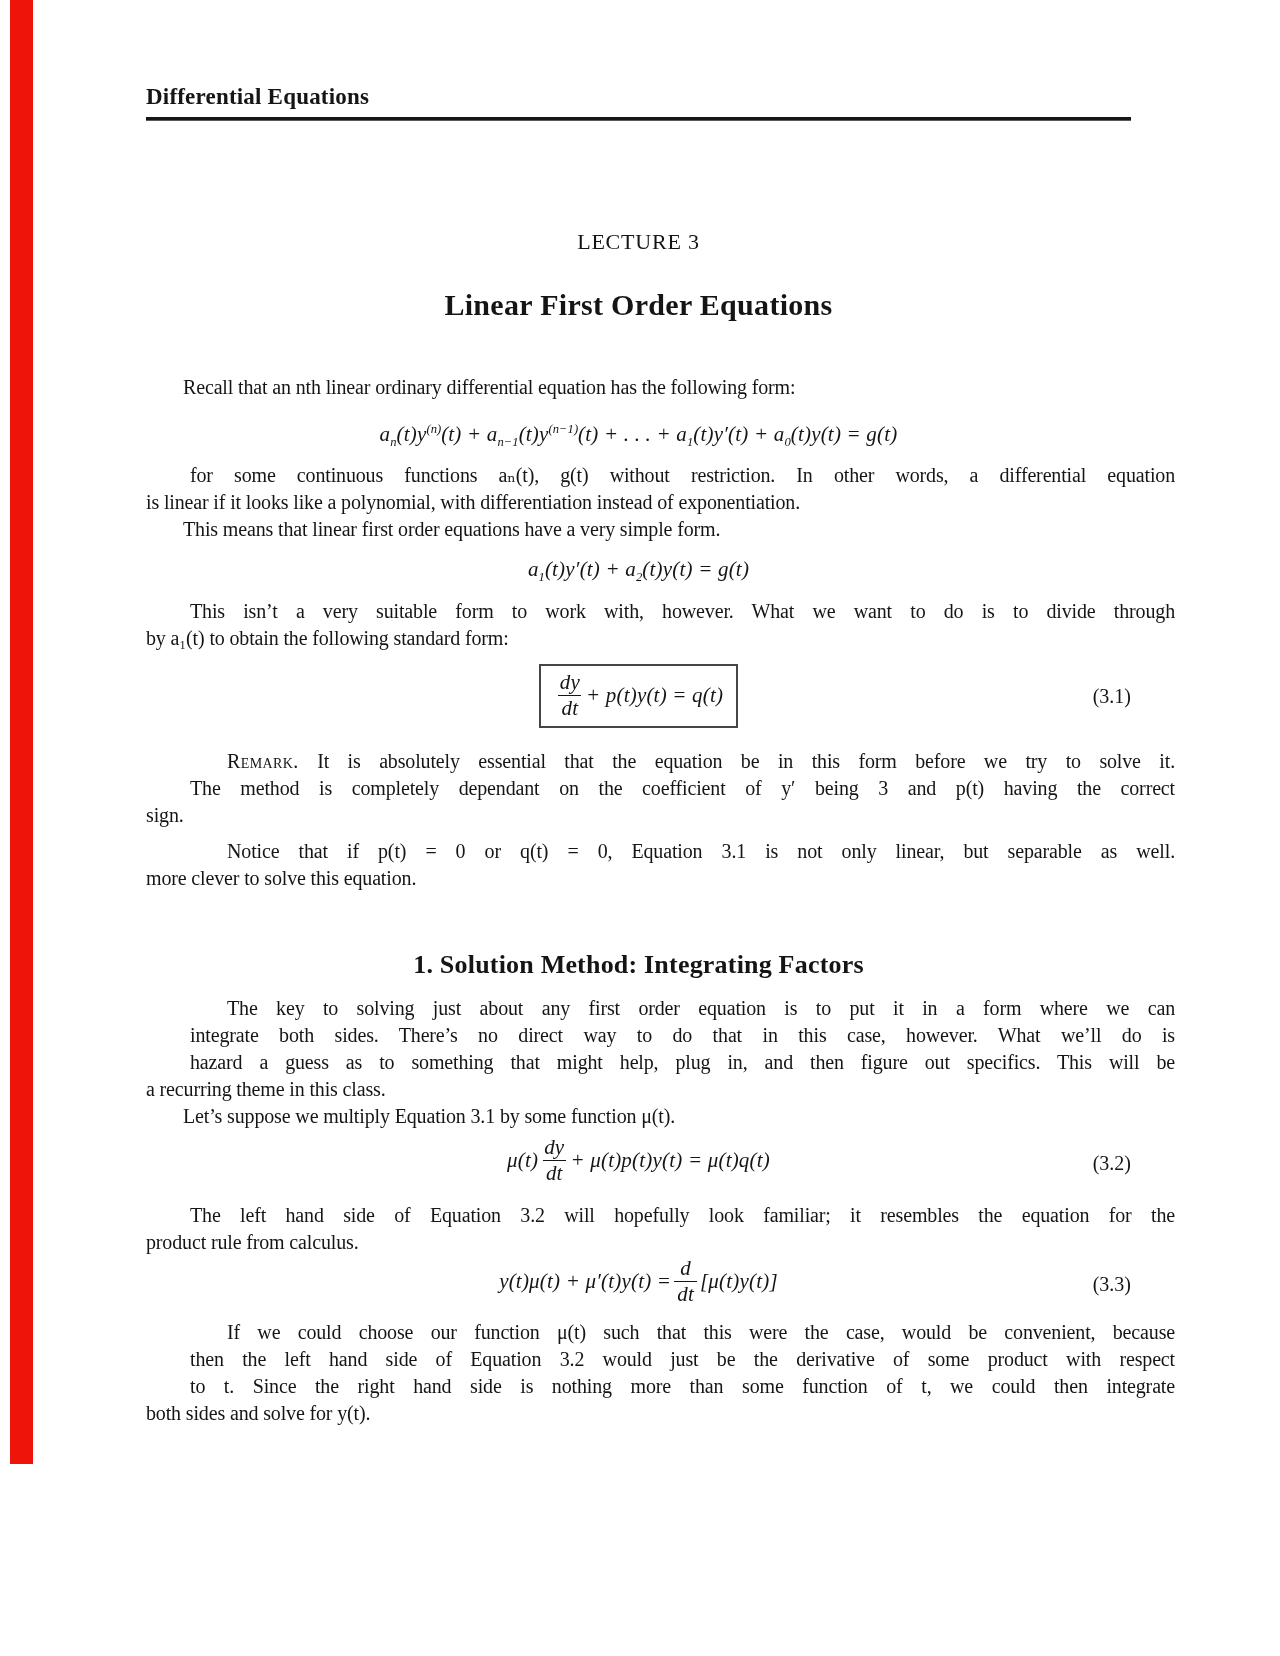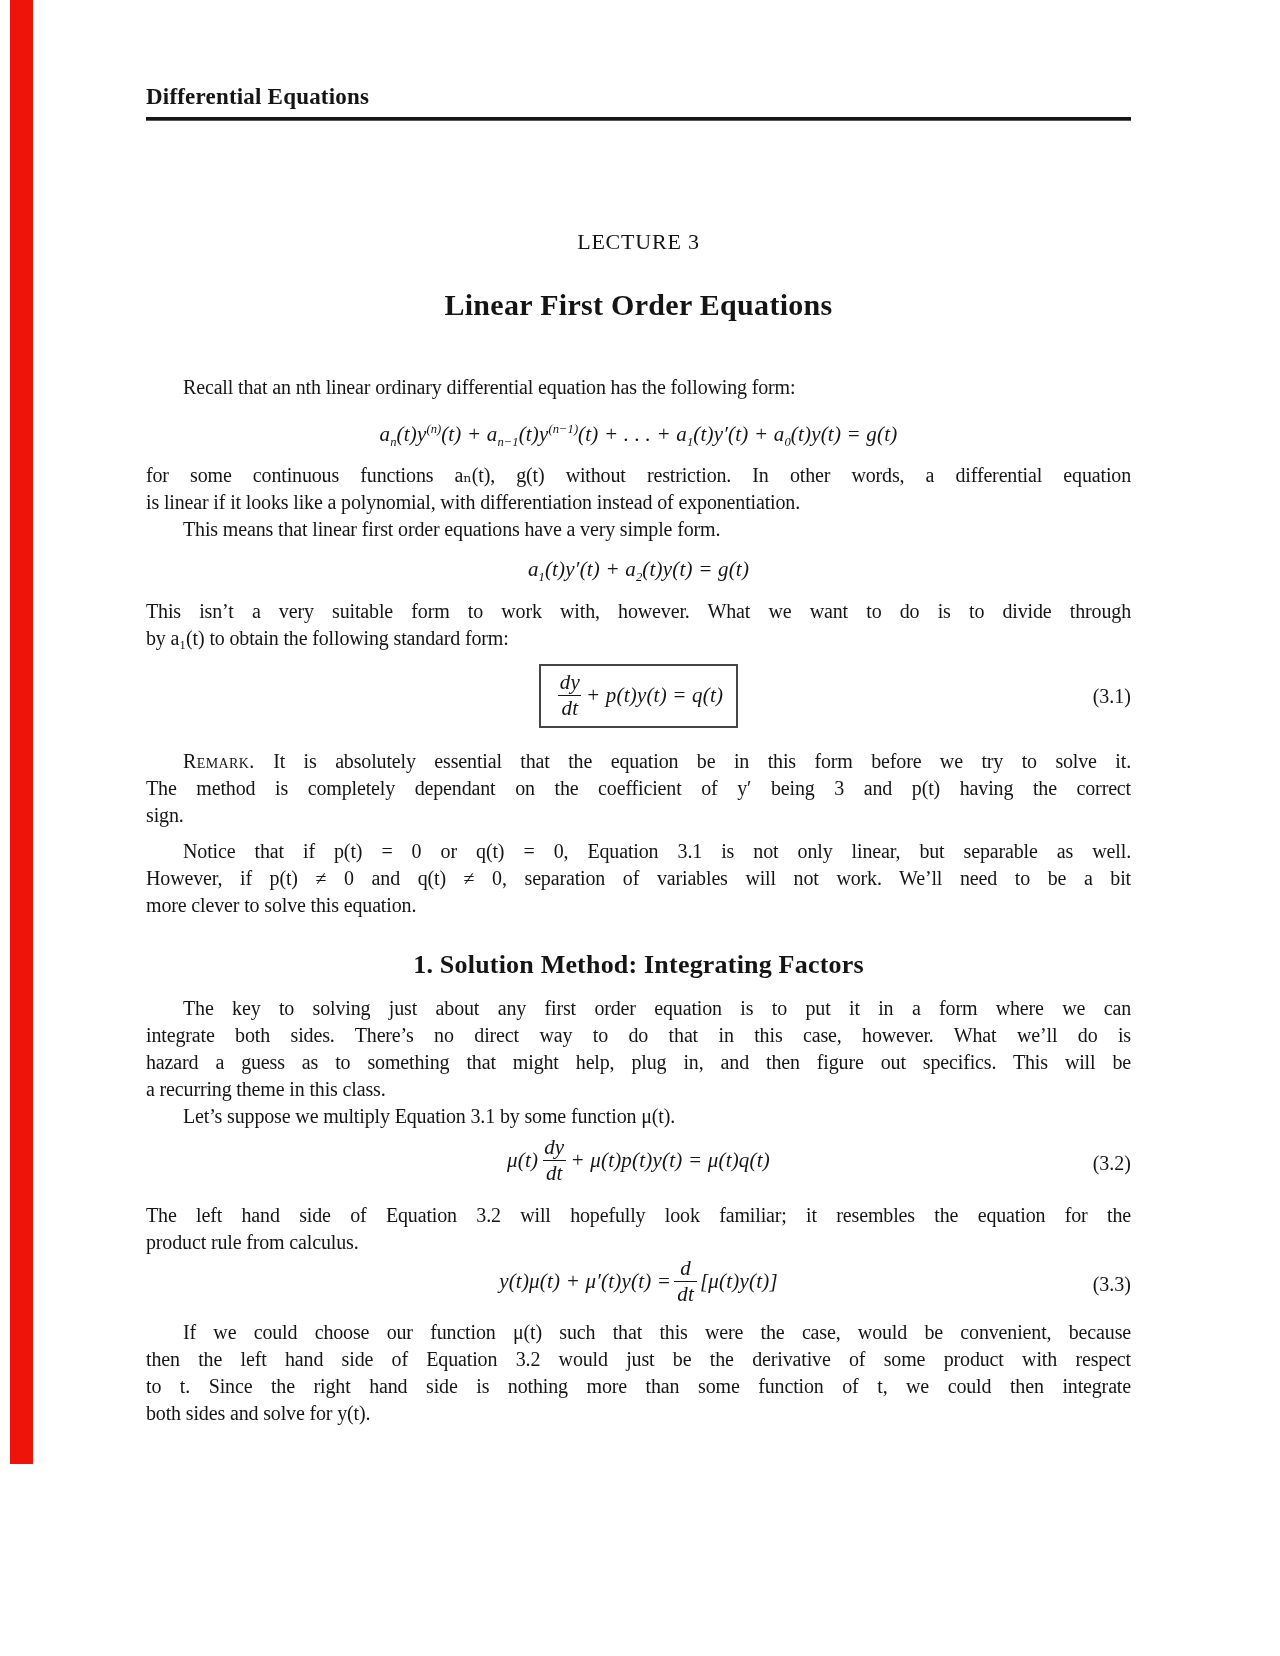--- a/index.html
+++ b/index.html
@@ -13,21 +13,21 @@
   .content-center{left:146px;width:985px;text-align:center;}
   .course{left:146px;top:84px;font-size:23px;font-weight:bold;letter-spacing:0.2px;}
   .rule{left:146px;top:117px;width:985px;height:3px;background:#161616;border-bottom:1px solid #5a5a5a;}
   .lecture{top:229px;font-size:22px;letter-spacing:0.8px;}
   .doctitle{top:288px;font-size:30px;font-weight:bold;letter-spacing:0.3px;}
   .para{left:146px;width:985px;}
   .line{
     display:block;width:985px;height:27px;line-height:27px;font-size:20px;
     letter-spacing:-0.15px;text-align:left;white-space:normal;
   }
-  .jl{text-align:justify;text-align-last:justify;text-justify:inter-word;}
+  .jl{text-align:justify;text-align-last:justify;text-justify:inter-word;margin-left:44px;}
   .ind{text-indent:37px;}
   .sc{font-variant:small-caps;letter-spacing:0.4px;}
   .heading{font-size:26px;font-weight:bold;letter-spacing:0.2px;}
   .eqrow{left:146px;width:985px;text-align:center;}
   .math{font-style:italic;font-size:21px;letter-spacing:0.2px;}
   .math sub{font-size:0.6em;letter-spacing:0;}
   .math sup{font-size:0.6em;letter-spacing:0;}
   .mrow{display:inline-flex;align-items:center;}
   .frac{display:inline-flex;flex-direction:column;align-items:center;line-height:1.08;margin:0 3px;}
   .fnum{display:block;padding:0 3px 1px;}
@@ -88,21 +88,20 @@
   </div>
 
   <div class="abs para" style="top:748px;">
     <span class="line jl ind"><span class="sc">Remark.</span> <span>It is absolutely essential that the equation be in this form before we try to solve it.</span></span>
     <span class="line jl">The method is completely dependant on the coefficient of y′ being 3 and p(t) having the correct</span>
     <span class="line">sign.</span>
   </div>
 
   <div class="abs para" style="top:838px;">
     <span class="line jl ind">Notice that if p(t) = 0 or q(t) = 0, Equation 3.1 is not only linear, but separable as well.</span>
-    <span class="line jl">However, if p(t) ≠ 0 and q(t) ≠ 0, separation of variables will not work.  We’ll need to be a bit</span>
     <span class="line">more clever to solve this equation.</span>
   </div>
 
   <div class="abs content-center heading" style="top:950px;">1.  Solution Method: Integrating Factors</div>
 
   <div class="abs para" style="top:995px;">
     <span class="line jl ind">The key to solving just about any first order equation is to put it in a form where we can</span>
     <span class="line jl">integrate both sides.  There’s no direct way to do that in this case, however.  What we’ll do is</span>
     <span class="line jl">hazard a guess as to something that might help, plug in, and then figure out specifics.  This will be</span>
     <span class="line">a recurring theme in this class.</span>

